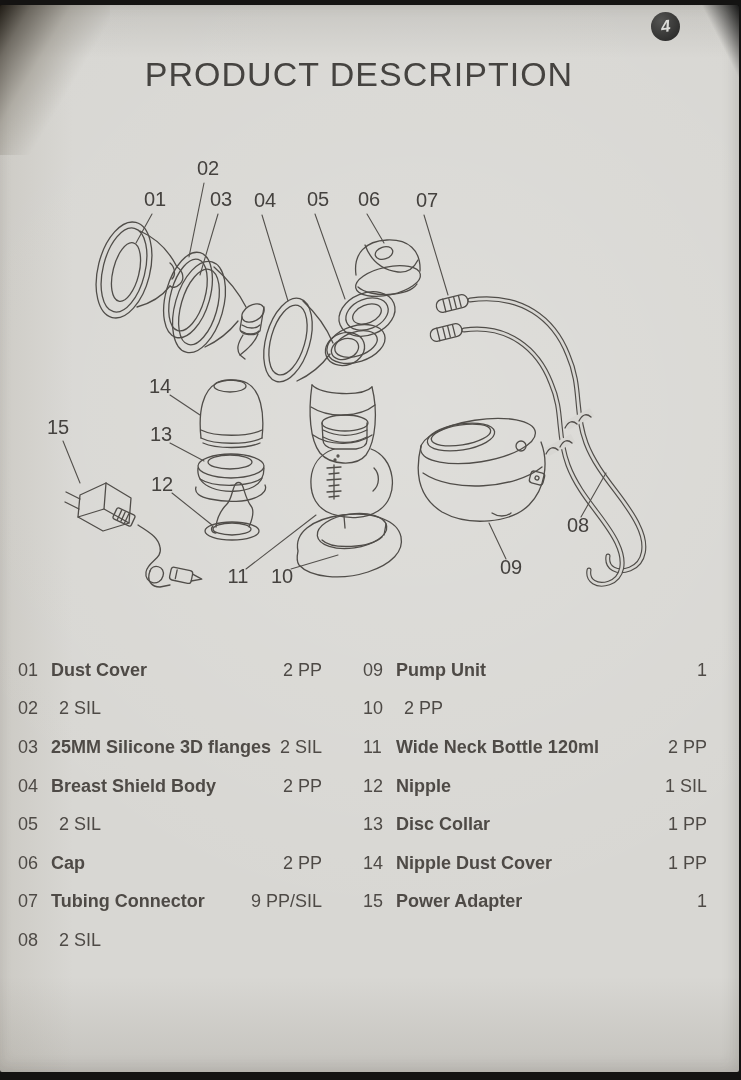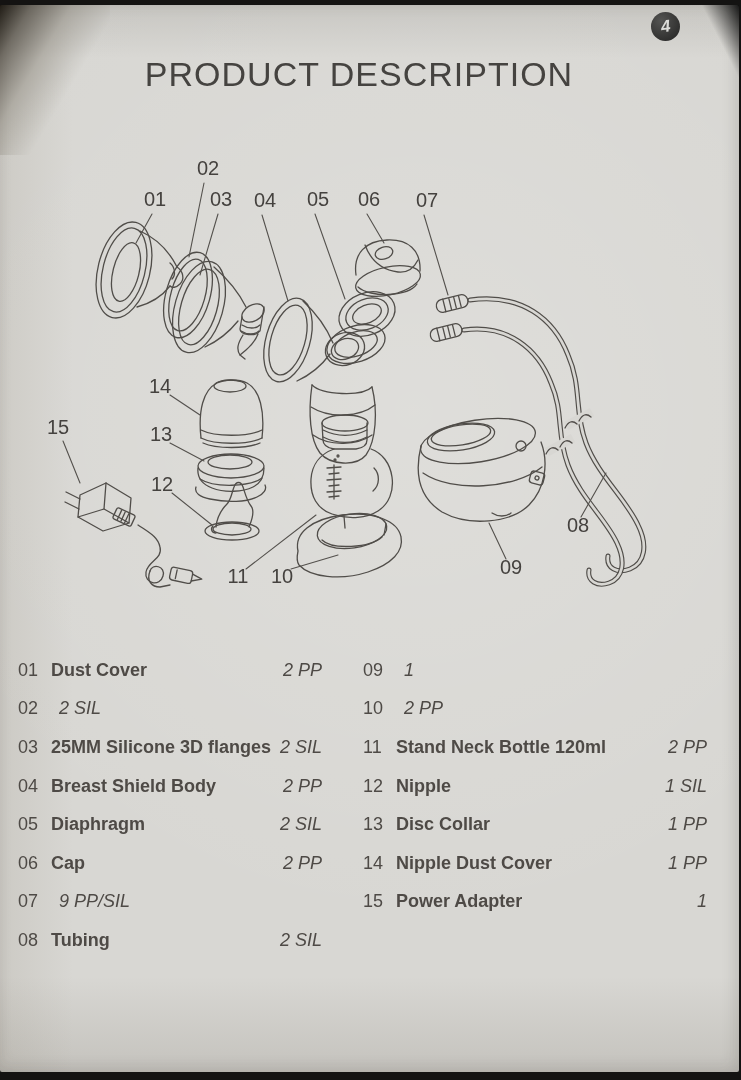--- a/index.html
+++ b/index.html
@@ -52,21 +52,21 @@
   .callout{font-size:20px;fill:#45423f;text-anchor:middle;}
   .col{position:absolute;top:646px;display:flex;flex-direction:column;}
   .col.left{left:18px;width:304px;}
   .col.right{left:363px;width:344px;}
   .row{
     height:38.6px;display:flex;align-items:center;
     font-size:18px;color:#4e4a46;white-space:nowrap;
   }
   .row .num{flex:none;width:33px;}
   .row .name{flex:1 1 auto;font-weight:bold;}
-  .row .qty{flex:none;padding-left:8px;font-style:italic;}
+  .row .qty{flex:none;padding-left:8px;}
 </style>
 </head>
 <body>
 
 <div class="page">
 
   <div class="badge">
     <span>4</span>
   </div>
 
@@ -294,51 +294,51 @@
       <span class="name">25MM Silicone 3D flanges</span>
       <span class="qty">2 SIL</span>
     </div>
     <div class="row">
       <span class="num">04</span>
       <span class="name">Breast Shield Body</span>
       <span class="qty">2 PP</span>
     </div>
     <div class="row">
       <span class="num">05</span>
-      <span class="name">Diaphragm</span>
       <span class="qty">2 SIL</span>
     </div>
     <div class="row">
       <span class="num">06</span>
       <span class="name">Cap</span>
       <span class="qty">2 PP</span>
     </div>
     <div class="row">
       <span class="num">07</span>
+      <span class="name">Tubing Connector</span>
       <span class="qty">9 PP/SIL</span>
     </div>
     <div class="row">
       <span class="num">08</span>
-      <span class="name">Tubing</span>
       <span class="qty">2 SIL</span>
     </div>
   </div>
 
   <div class="col right">
     <div class="row">
       <span class="num">09</span>
+      <span class="name">Pump Unit</span>
       <span class="qty">1</span>
     </div>
     <div class="row">
       <span class="num">10</span>
       <span class="qty">2 PP</span>
     </div>
     <div class="row">
       <span class="num">11</span>
-      <span class="name">Stand Neck Bottle 120ml</span>
+      <span class="name">Wide Neck Bottle 120ml</span>
       <span class="qty">2 PP</span>
     </div>
     <div class="row">
       <span class="num">12</span>
       <span class="name">Nipple</span>
       <span class="qty">1 SIL</span>
     </div>
     <div class="row">
       <span class="num">13</span>
       <span class="name">Disc Collar</span>

